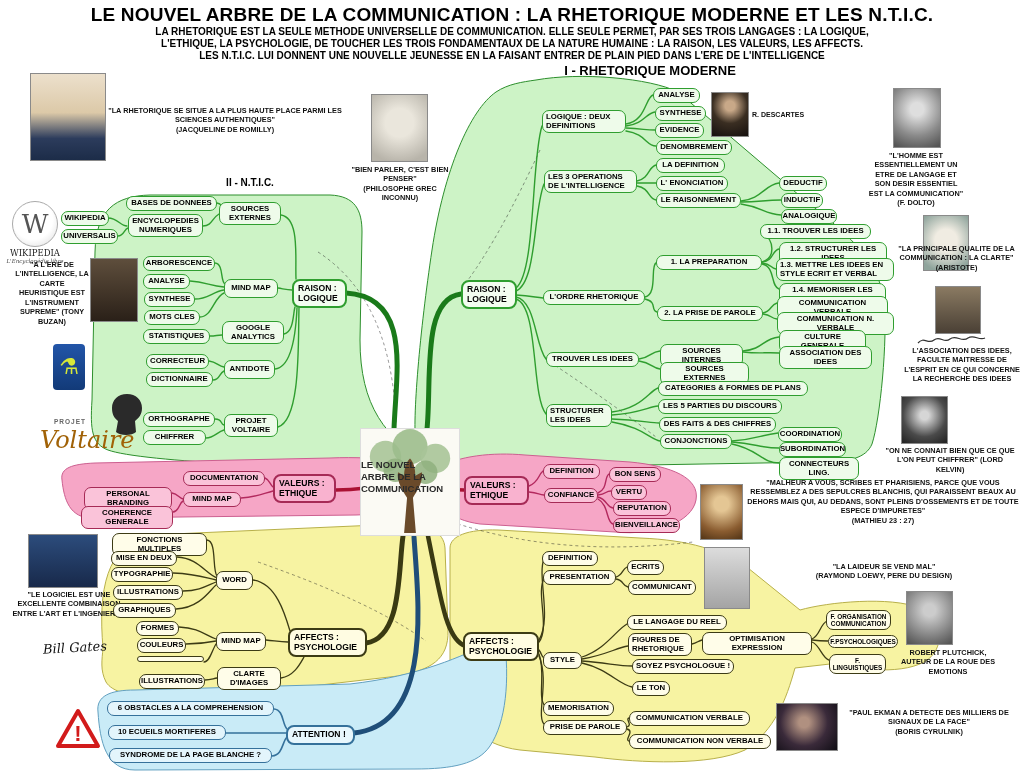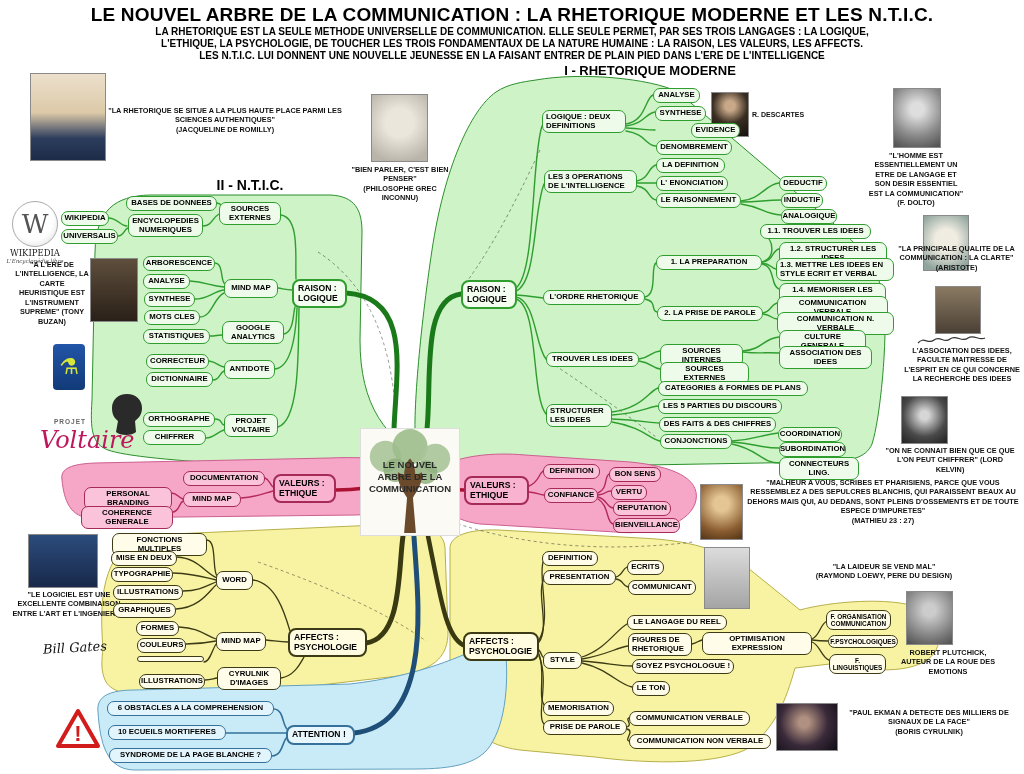--- a/index.html
+++ b/index.html
@@ -22,35 +22,35 @@
   .p.hub{background:#f9b2cf;}
   .y.hub{background:#fffce2;}
   .b.hub{background:#e8f7fd;}
   .sm{font-size:6.4px;}
   .qt{position:absolute;font-weight:bold;font-size:7.3px;line-height:1.3;text-align:center;color:#111;z-index:2;}
   .qa{display:block;}
   .ph{position:absolute;z-index:2;border:1px solid #8a8a8a;box-sizing:border-box;}
   .sig{font-family:"DejaVu Serif",serif;font-style:italic;font-weight:normal;}
   #tree{position:absolute;left:360px;top:428px;width:100px;height:108px;background:#fbfaf4;
         z-index:2;border:1px solid #ddd;box-sizing:border-box;}
-  #tree .lbl{position:absolute;left:0;right:0;top:30px;text-align:center;font-size:9.5px;
+  #tree .lbl{position:absolute;left:0;right:0;top:30px;font-size:9.5px;
         font-weight:bold;color:#2a2a2a;line-height:1.25;z-index:2;}
   .wikifr{position:absolute;z-index:2;text-align:center;}
   .wglobe{width:44px;height:44px;margin:0 auto;border-radius:50%;
           background:radial-gradient(circle at 45% 40%,#fff 55%,#d8d8d8);border:1px solid #aaa;
           font-family:"DejaVu Serif",serif;font-size:26px;color:#555;line-height:44px;text-align:center;}
   .wlabel{font-family:"DejaVu Serif",serif;font-size:8.5px;color:#222;margin-top:1px;}
   .wsub{font-family:"DejaVu Serif",serif;font-style:italic;font-size:5.5px;color:#444;}
   .antidote{position:absolute;z-index:2;background:linear-gradient(180deg,#2255a8,#123a78);
             border-radius:4px;text-align:center;color:#d8e838;}
   .voltaire{position:absolute;z-index:2;}
   .volt-sil{position:absolute;right:0;top:0;width:42px;height:48px;}
   .volt-projet{position:absolute;left:14px;top:26px;font-size:6.5px;font-weight:bold;color:#666;letter-spacing:1px;}
   .volt-script{position:absolute;left:0px;top:34px;font-family:"DejaVu Serif",serif;font-style:italic;
-               font-size:24px;color:#be185d;}
+               font-size:24px;color:#a16207;}
   .warn{position:absolute;z-index:2;}
 </style>
 </head>
 <body>
 
 <div id="stage">
 
 <svg id="wires" width="1024" height="774" viewBox="0 0 1024 774">
 
   <path d="M95,252 C96,210 115,196 150,195 L330,195 C355,196 362,210 362,232 L360,340 C360,405 385,440 432,464 L436,468 C320,470 140,462 108,450 C92,444 90,430 92,400 Z" fill="#cdf3c6" stroke="#2d8f2d" stroke-width="1"></path>
@@ -184,21 +184,21 @@
     <path d="M428,536 C441,600 446,636 463,645" stroke="#3a3a12" stroke-width="4.5"></path>
     <path d="M354,733 C434,724 418,600 414,537" stroke="#1f4e79" stroke-width="5"></path>
   </g>
 </svg>
 
 <div class="title">LE NOUVEL ARBRE DE LA COMMUNICATION : LA RHETORIQUE MODERNE ET LES N.T.I.C.</div>
 <div class="sub" style="top:38px">L'ETHIQUE, LA PSYCHOLOGIE, DE TOUCHER LES TROIS FONDAMENTAUX DE LA NATURE HUMAINE : LA RAISON, LES VALEURS, LES AFFECTS.</div>
 <div class="sub" style="top:26px">LA RHETORIQUE EST LA SEULE METHODE UNIVERSELLE DE COMMUNICATION. ELLE SEULE PERMET, PAR SES TROIS LANGAGES : LA LOGIQUE,</div>
 <div class="sub" style="top:50px">LES N.T.I.C. LUI DONNENT UNE NOUVELLE JEUNESSE EN LA FAISANT ENTRER DE PLAIN PIED DANS L'ERE DE L'INTELLIGENCE</div>
 <div class="hd" style="left:545px;top:63px;width:210px;font-size:13px">I - RHETORIQUE MODERNE</div>
-<div class="hd" style="left:190px;top:177px;width:120px;font-size:14px">II - N.T.I.C.</div>
+<div class="hd" style="left:190px;top:177px;width:120px;font-size:10px">II - N.T.I.C.</div>
 
 <div id="tree">
   <svg width="98" height="106" viewBox="0 0 100 108" style="position:absolute;left:0;top:0">
     <circle cx="25" cy="28" r="16" fill="#a8c498" opacity="0.9"></circle>
         <circle cx="50" cy="18" r="18" fill="#9cbd8c" opacity="0.9"></circle>
     <circle cx="76" cy="30" r="15" fill="#a8c498" opacity="0.9"></circle>
         <circle cx="35" cy="42" r="12" fill="#8fb07e" opacity="0.85"></circle>
     <circle cx="66" cy="44" r="12" fill="#8fb07e" opacity="0.85"></circle>
     <path d="M44,106 L47,70 C40,60 36,50 38,44 L44,48 C44,40 46,34 50,30 C54,34 56,42 55,48 L62,44 C64,52 58,62 53,70 L56,106 Z" fill="#6a4a2a"></path>
   </svg>
@@ -276,21 +276,21 @@
 <div class="nd g" style="left:224px;top:360px;width:51px;padding:4px 14px">ANTIDOTE</div>
 <div class="nd g" style="left:143px;top:412px;width:72px">ORTHOGRAPHE</div>
 <div class="nd g" style="left:143px;top:430px;width:63px">CHIFFRER</div>
 <div class="nd g" style="left:224px;top:414px;width:54px">PROJET VOLTAIRE</div>
 <div class="nd g hub" style="left:292px;top:279px;width:55px">RAISON : LOGIQUE</div>
 
 <div class="nd g hub" style="left:461px;top:280px;width:56px">RAISON : LOGIQUE</div>
 <div class="nd g" style="left:542px;top:110px;width:84px;text-align:left">LOGIQUE : DEUX DEFINITIONS</div>
 <div class="nd g" style="left:653px;top:88px;width:47px">ANALYSE</div>
 <div class="nd g" style="left:655px;top:106px;width:51px">SYNTHESE</div>
-<div class="nd g" style="left:691px;top:123px;width:49px">EVIDENCE</div>
+<div class="nd g" style="left:655px;top:123px;width:49px">EVIDENCE</div>
 <div class="nd g" style="left:656px;top:140px;width:76px">DENOMBREMENT</div>
 <div class="nd g" style="left:544px;top:170px;width:93px;text-align:left">LES 3 OPERATIONS DE L'INTELLIGENCE</div>
 <div class="nd g" style="left:656px;top:158px;width:69px">LA DEFINITION</div>
 <div class="nd g" style="left:656px;top:176px;width:72px">L' ENONCIATION</div>
 <div class="nd g" style="left:656px;top:193px;width:85px">LE RAISONNEMENT</div>
 <div class="nd g" style="left:779px;top:176px;width:48px">DEDUCTIF</div>
 <div class="nd g" style="left:781px;top:193px;width:42px">INDUCTIF</div>
 <div class="nd g" style="left:781px;top:209px;width:56px">ANALOGIQUE</div>
 <div class="nd g" style="left:543px;top:290px;width:102px">L'ORDRE RHETORIQUE</div>
 <div class="nd g" style="left:656px;top:255px;width:106px;text-align:left">1. LA PREPARATION</div>
@@ -333,21 +333,21 @@
 <div class="nd y" style="left:111px;top:551px;width:66px">MISE EN DEUX</div>
 <div class="nd y" style="left:111px;top:567px;width:62px">TYPOGRAPHIE</div>
 <div class="nd y" style="left:113px;top:585px;width:70px">ILLUSTRATIONS</div>
 <div class="nd y" style="left:113px;top:603px;width:63px">GRAPHIQUES</div>
 <div class="nd y" style="left:216px;top:571px;width:37px;padding:4px 1px">WORD</div>
 <div class="nd y" style="left:136px;top:621px;width:43px">FORMES</div>
 <div class="nd y" style="left:137px;top:638px;width:49px">COULEURS</div>
 <div class="nd y" style="left:137px;top:656px;width:67px"></div>
 <div class="nd y" style="left:216px;top:632px;width:50px;padding:4px 3px">MIND MAP</div>
 <div class="nd y" style="left:139px;top:674px;width:66px">ILLUSTRATIONS</div>
-<div class="nd y" style="left:217px;top:667px;width:64px">CYRULNIK D'IMAGES</div>
+<div class="nd y" style="left:217px;top:667px;width:64px">CLARTE D'IMAGES</div>
 <div class="nd y hub" style="left:288px;top:628px;width:79px">AFFECTS : PSYCHOLOGIE</div>
 
 <div class="nd b" style="left:107px;top:701px;width:167px">6 OBSTACLES A LA COMPREHENSION</div>
 <div class="nd b" style="left:108px;top:725px;width:118px">10 ECUEILS MORTIFERES</div>
 <div class="nd b" style="left:109px;top:748px;width:163px">SYNDROME DE LA PAGE BLANCHE ?</div>
 <div class="nd b hub" style="left:286px;top:725px;width:69px;padding:3px 4px">ATTENTION !</div>
 
 <div class="nd y hub" style="left:463px;top:632px;width:76px">AFFECTS : PSYCHOLOGIE</div>
 <div class="nd y" style="left:542px;top:551px;width:56px">DEFINITION</div>
 <div class="nd y" style="left:543px;top:570px;width:73px">PRESENTATION</div>

